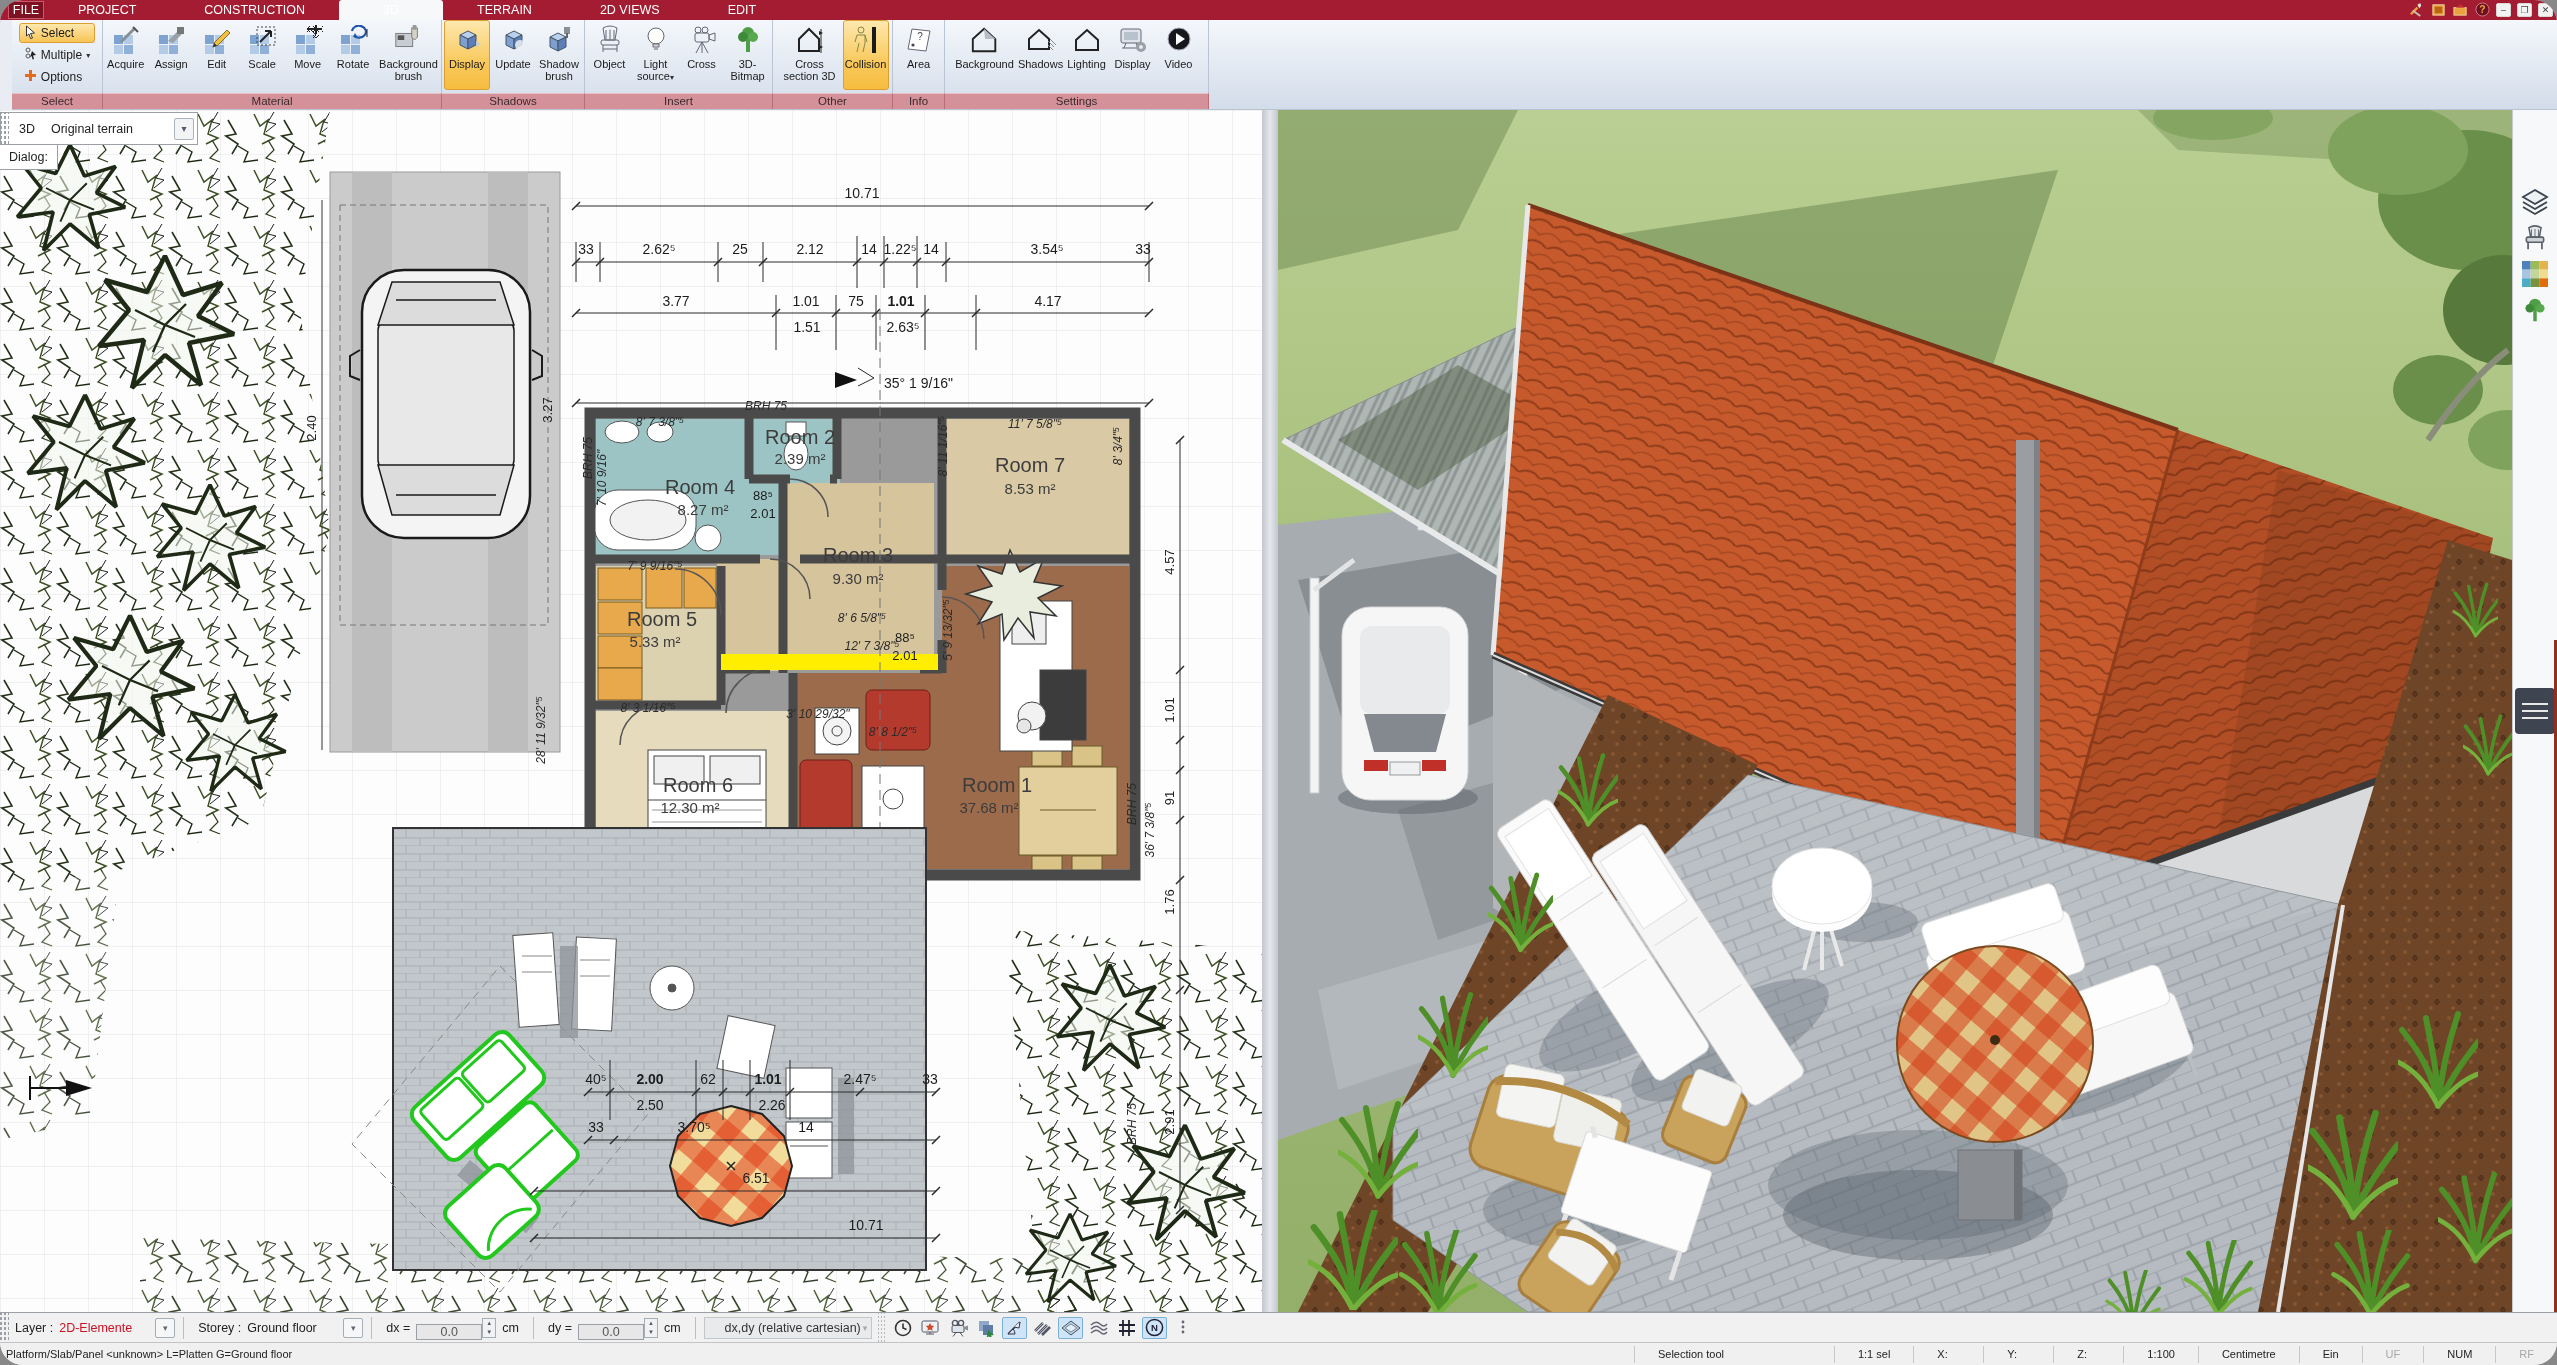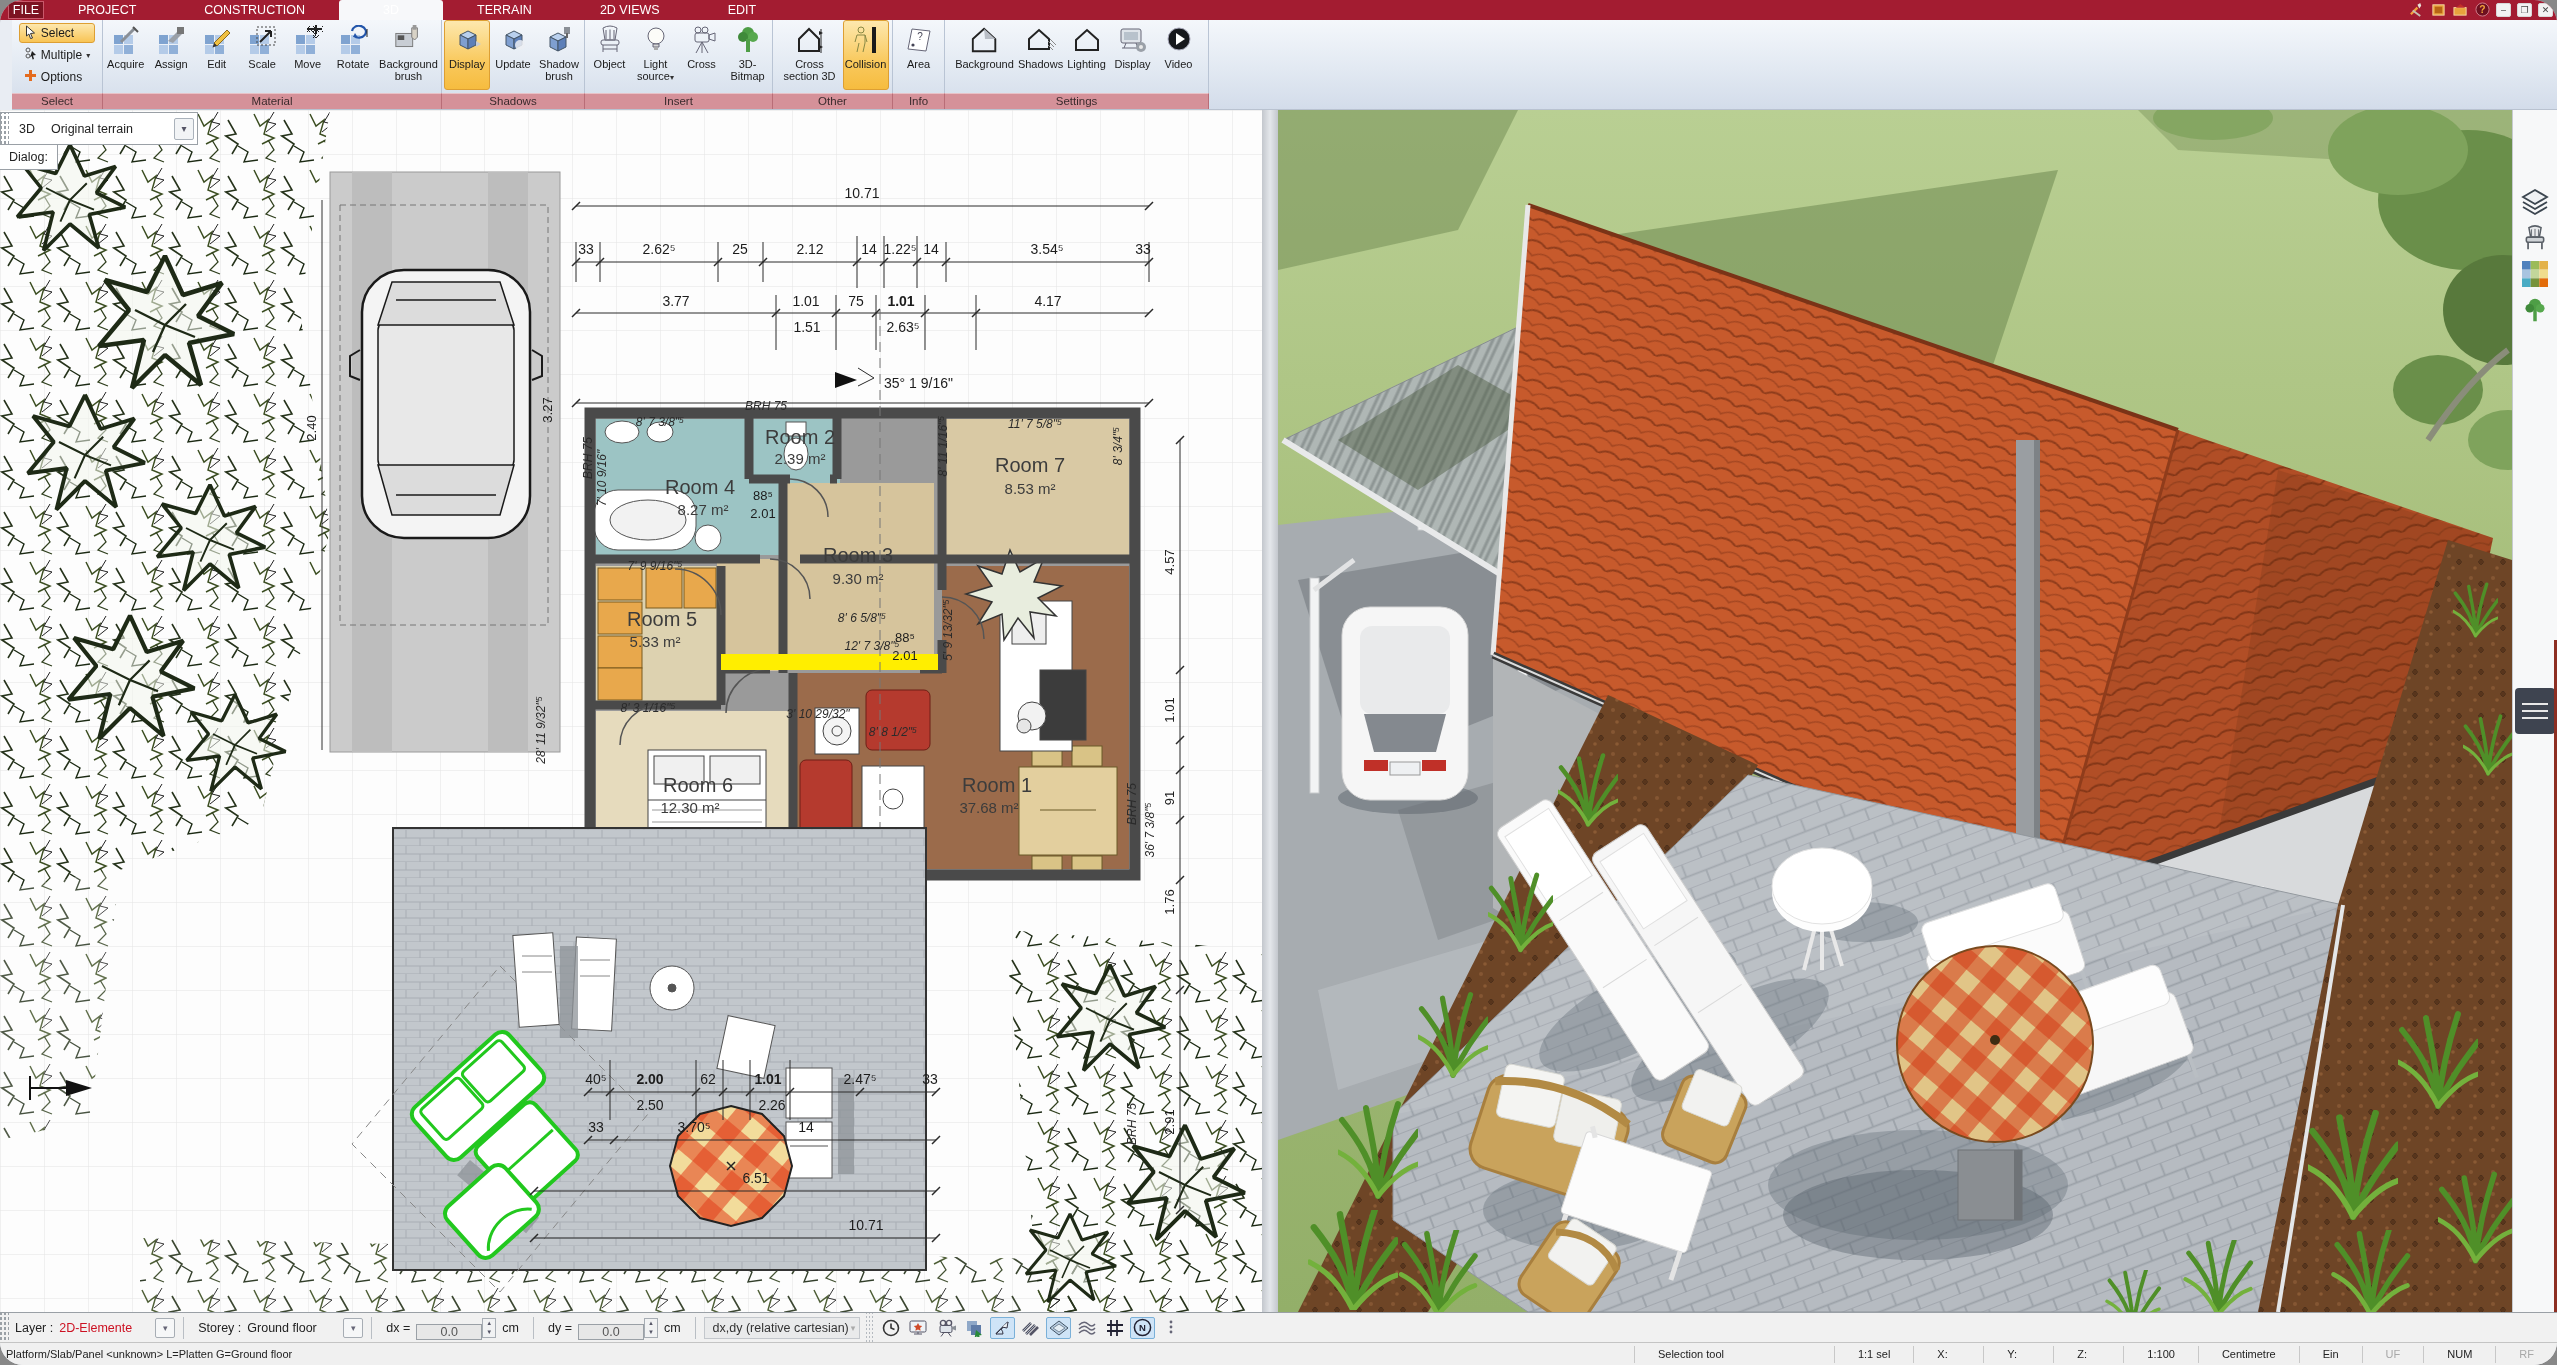--- a/index.html
+++ b/index.html
@@ -59,21 +59,21 @@
   .btoolbar .vgrip { width:9px; align-self:stretch; background-image:radial-gradient(#9aa0a6 1px, transparent 1.2px); background-size:4px 5px; background-position:3px 3px; }
   .bt-label { margin:0 6px; }
   .bt-combo { display:flex; align-items:center; gap:4px; }
   .bt-combo .val { min-width:92px; }
   .bt-combo .val.red { color:#cc1122; }
   .bt-chev { width:20px; height:20px; border:1px solid #a7adb4; background:#f6f7f8; color:#667; font-size:9px; display:flex; align-items:center; justify-content:center; border-radius:2px; }
   .bt-sep { width:1px; height:22px; background:#b9bec4; margin:0 8px; }
   .bt-input { width:66px; height:16px; background:#e7e7e7; border:1px solid #9aa0a6; color:#555; text-align:center; font-size:12.5px; font-family:inherit;margin-top:8px; }
   .spin { width:14px; height:20px; border:1px solid #a7adb4; background:#f1f2f3; display:flex; flex-direction:column; }
   .spin i { flex:1; font-style:normal; font-size:6px; line-height:9px; text-align:center; color:#556; }
-  .bt-mode { display:flex; align-items:center; gap:2px; background:#e9eaeb; border:1px solid #c3c7cc; height:22px; padding:0 4px 0 8px; color:#333; }
+  .bt-mode { display:flex; align-items:center; gap:2px; background:#e9eaeb; border:1px solid #c3c7cc; height:22px; padding:0 4px 0 20px; color:#333; }
   .bt-mode .chev { color:#aaa; font-size:9px; }
   .dot-sep { width:10px; align-self:stretch; background-image:radial-gradient(#b5bac0 0.8px, transparent 1px); background-size:3px 4px; background-position:4px 2px; margin:0 4px; }
   .bt-icons { display:flex; gap:3px; align-items:center; }
   .ibtn { width:25px; height:22px; border:1px solid transparent; border-radius:2px; display:flex; align-items:center; justify-content:center; background:transparent; }
   .ibtn.on { background:#cfe4f7; border:1px solid #7ab0d8; }
 
   
   .statusbar { position:absolute; left:0; top:1342px; width:2557px; height:23px; background:#f0f0f0; border-top:1px solid #c4c4c4; display:flex; align-items:center; font-size:11px; color:#222; }
   .sb-left { margin-left:6px; flex:1; }
   .sb-cell { border-left:1px solid #c8c8c8; height:17px; line-height:17px; padding:0 23px; white-space:nowrap; }

